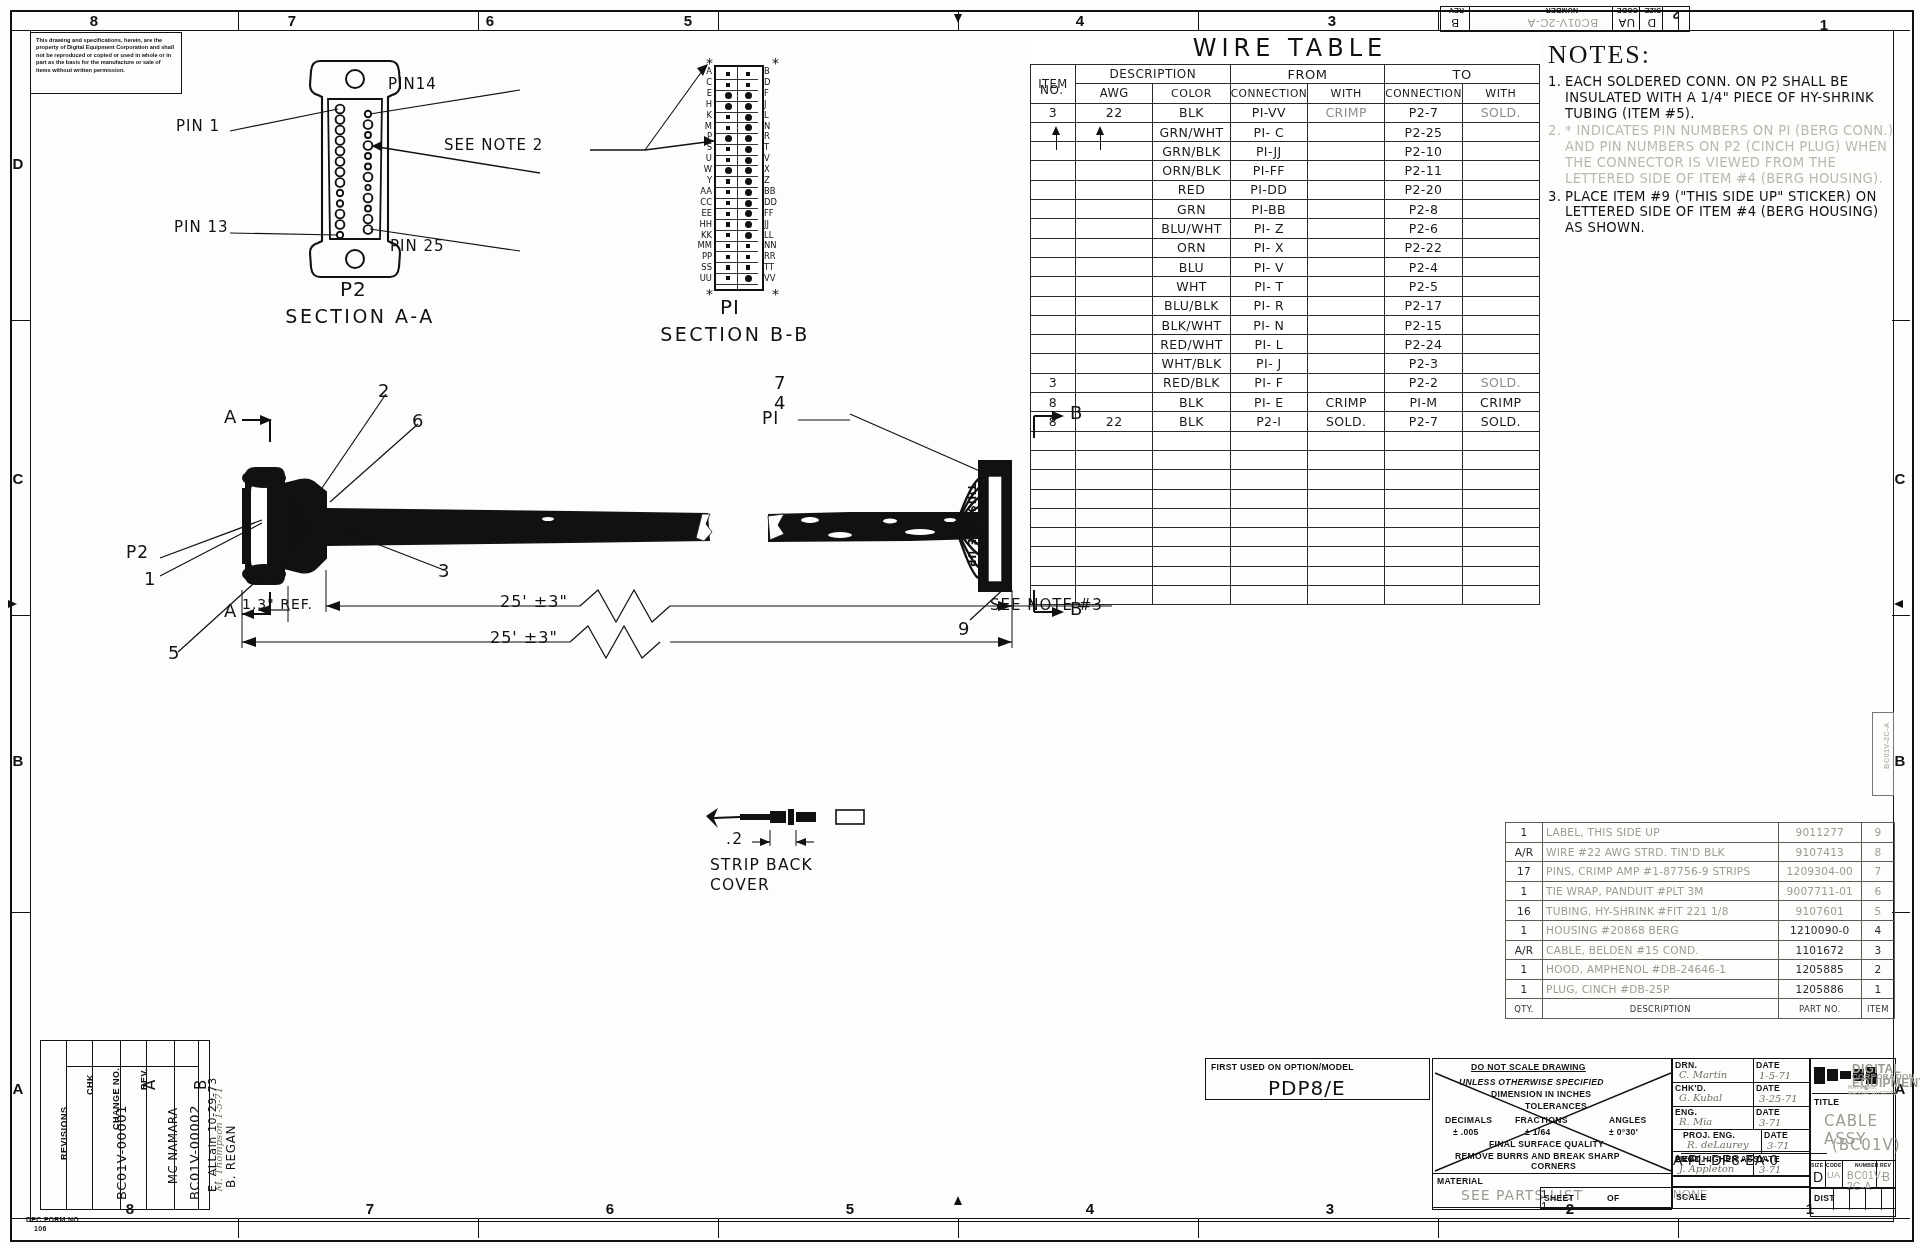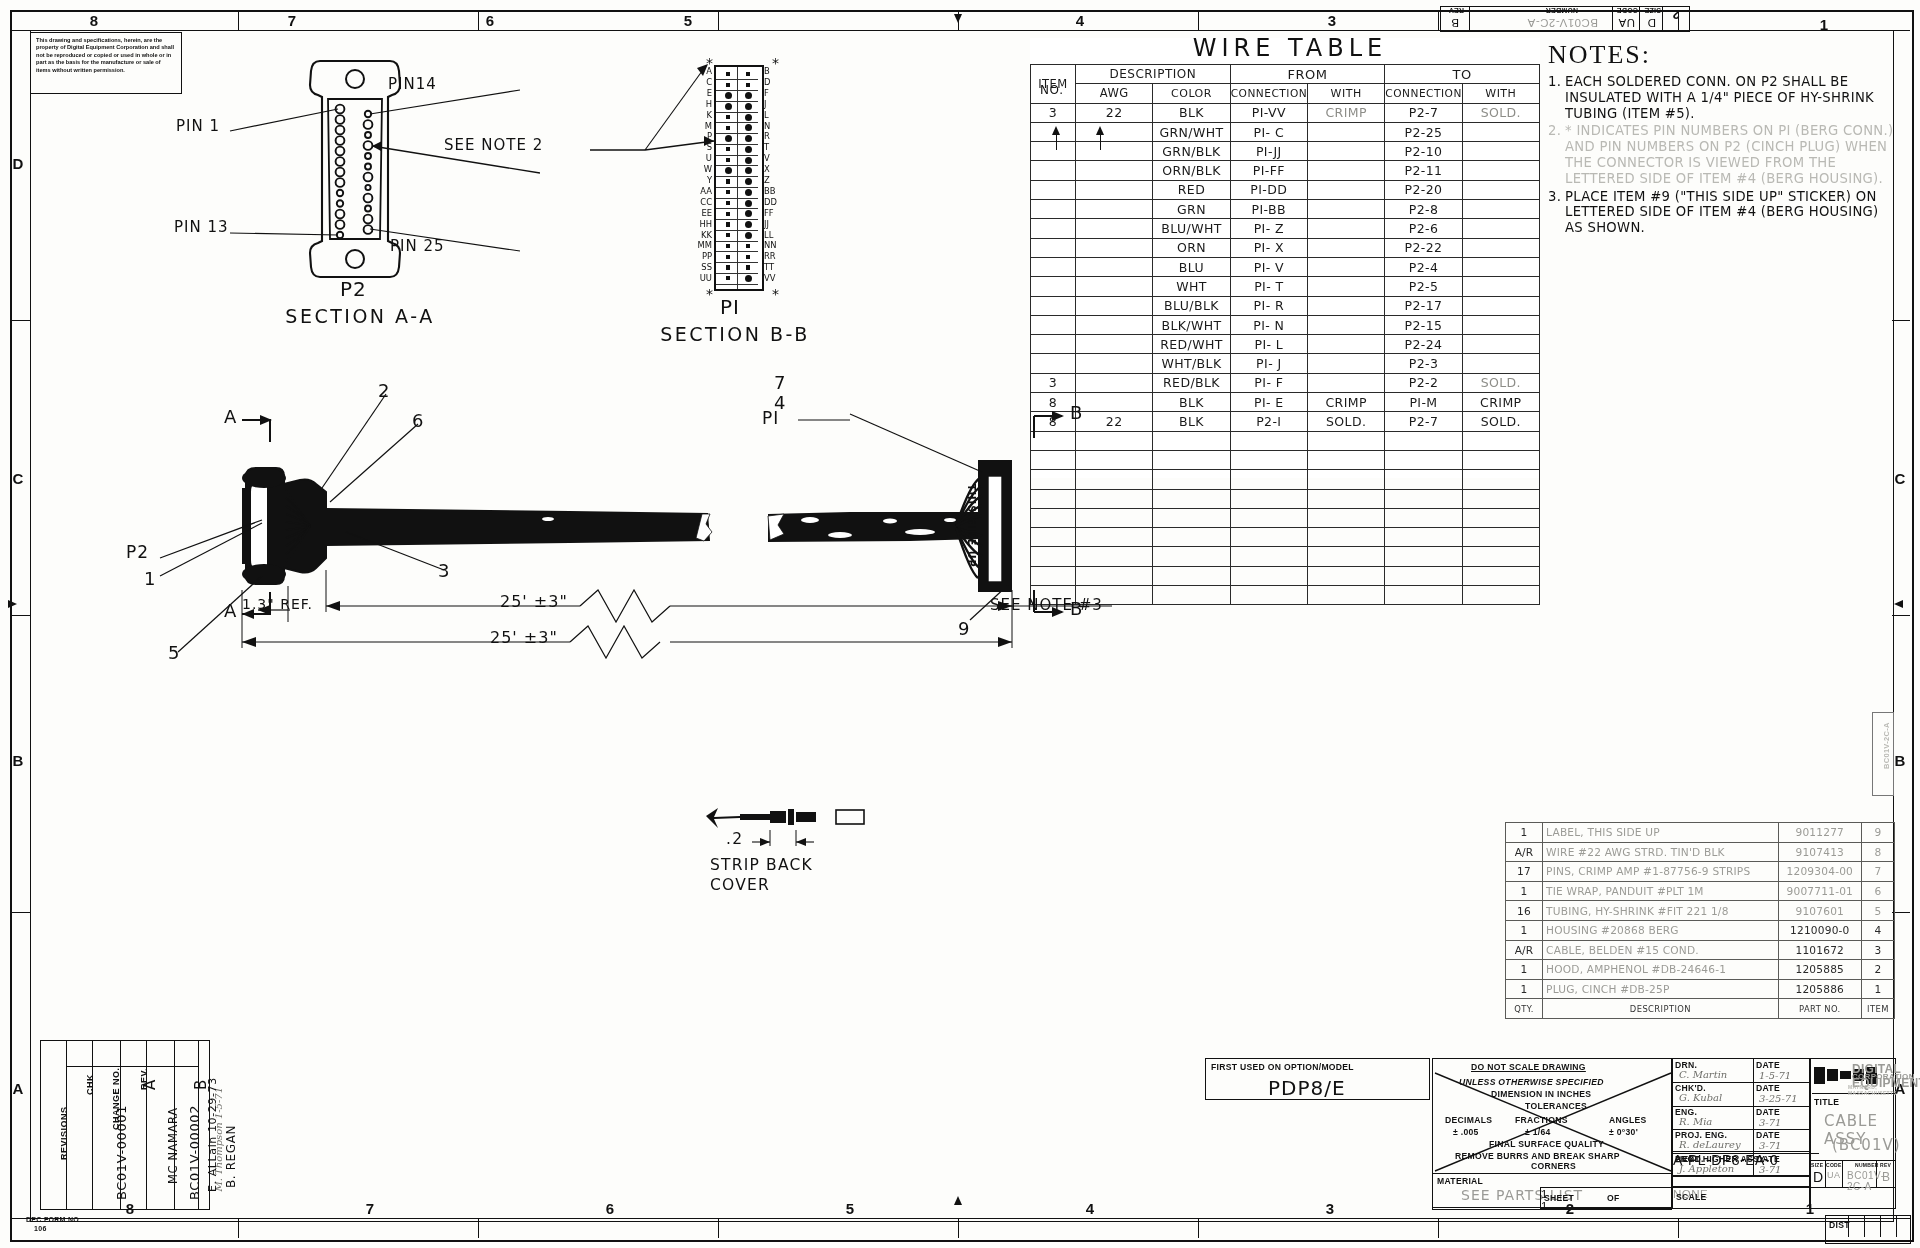--- a/index.html
+++ b/index.html
@@ -898,21 +898,21 @@
             <td class="p-item">8</td>
           </tr>
           <tr>
             <td class="p-qty dark">17</td>
             <td class="p-desc">PINS, CRIMP AMP #1-87756-9 STRIPS</td>
             <td class="p-pn">1209304-00</td>
             <td class="p-item">7</td>
           </tr>
           <tr>
             <td class="p-qty dark">1</td>
-            <td class="p-desc">TIE WRAP, PANDUIT #PLT 1M</td>
+            <td class="p-desc">TIE WRAP, PANDUIT #PLT 3M</td>
             <td class="p-pn">9007711-01</td>
             <td class="p-item">6</td>
           </tr>
           <tr>
             <td class="p-qty dark">16</td>
             <td class="p-desc">TUBING, HY-SHRINK #FIT 221 1/8</td>
             <td class="p-pn">9107601</td>
             <td class="p-item">5</td>
           </tr>
           <tr>
@@ -1032,21 +1032,21 @@
           <span class="tb-lbl" style="left:83px;top:1px;">DATE</span>
           <span class="sig" style="left:86px;top:11px;">3-25-71</span>
         </div>
         <div style="position: absolute; left: 0px; top: 46.8px; width: 138px; height: 23.4px; border-bottom: 1.1px solid rgb(17, 17, 17);">
           <span class="tb-lbl" style="left:2px;top:1px;">ENG.</span>
           <span class="sig" style="left:6px;top:10px;">R. Mia</span>
           <span style="position:absolute;left:80px;top:0;width:1.1px;height:23.4px;background:#111;"></span>
           <span class="tb-lbl" style="left:83px;top:1px;">DATE</span>
           <span class="sig" style="left:86px;top:11px;">3-71</span>
         </div>
-        <div style="position: absolute; left: 0px; top: 70.2px; width: 146px; height: 23.4px; border-bottom: 1.1px solid rgb(17, 17, 17); text-decoration: underline;">
+        <div style="position: absolute; left: 8px; top: 70.2px; width: 146px; height: 23.4px; border-bottom: 1.1px solid rgb(17, 17, 17); text-decoration: underline;">
           <span class="tb-lbl" style="left:2px;top:1px;">PROJ. ENG.</span>
           <span class="sig" style="left:6px;top:10px;">R. deLaurey</span>
           <span style="position:absolute;left:80px;top:0;width:1.1px;height:23.4px;background:#111;"></span>
           <span class="tb-lbl" style="left:83px;top:1px;">DATE</span>
           <span class="sig" style="left:86px;top:11px;">3-71</span>
         </div>
         <div style="position: absolute; left: 0px; top: 93.6px; width: 138px; height: 23.4px; border-bottom: 1.1px solid rgb(17, 17, 17);">
           <span class="tb-lbl" style="left:2px;top:1px;">PROD.</span>
           <span class="sig" style="left:6px;top:10px;">J. Appleton</span>
           <span style="position:absolute;left:80px;top:0;width:1.1px;height:23.4px;background:#111;"></span>
@@ -1098,21 +1098,21 @@
     </div>
     <div style="flex:1;border-right:1.2px solid #111;position:relative;">
       <span class="margin-txt" style="left:12px;top:1px;font-size:5px;">NUMBER</span>
       <span class="tb-val-sm faded" style="position:absolute;left:4px;top:9px;font-size:10px;">BC01V-2C-A</span>
     </div>
     <div style="width:18px;position:relative;">
       <span class="margin-txt" style="left:3px;top:1px;font-size:5px;">REV</span>
       <span class="tb-val-sm faded" style="position:absolute;left:5px;top:9px;font-size:12px;">B</span>
     </div>
   </div>
-  <div class="blk bdr" style="left:1810px;top:1215px;width:86px;height:29px;margin-left:15px;">
+  <div class="blk bdr" style="left:1810px;top:1188px;width:86px;height:29px;">
     <span class="tb-lbl" style="left:3px;top:4px;">DIST</span>
     <span style="position:absolute;left:22px;top:0;width:1px;height:21px;background:#111;"></span>
     <span style="position:absolute;left:38px;top:0;width:1px;height:21px;background:#111;"></span>
     <span style="position:absolute;left:54px;top:0;width:1px;height:21px;background:#111;"></span>
     <span style="position:absolute;left:70px;top:0;width:1px;height:21px;background:#111;"></span>
   </div>
 
 </div>
 
 </body></html>

